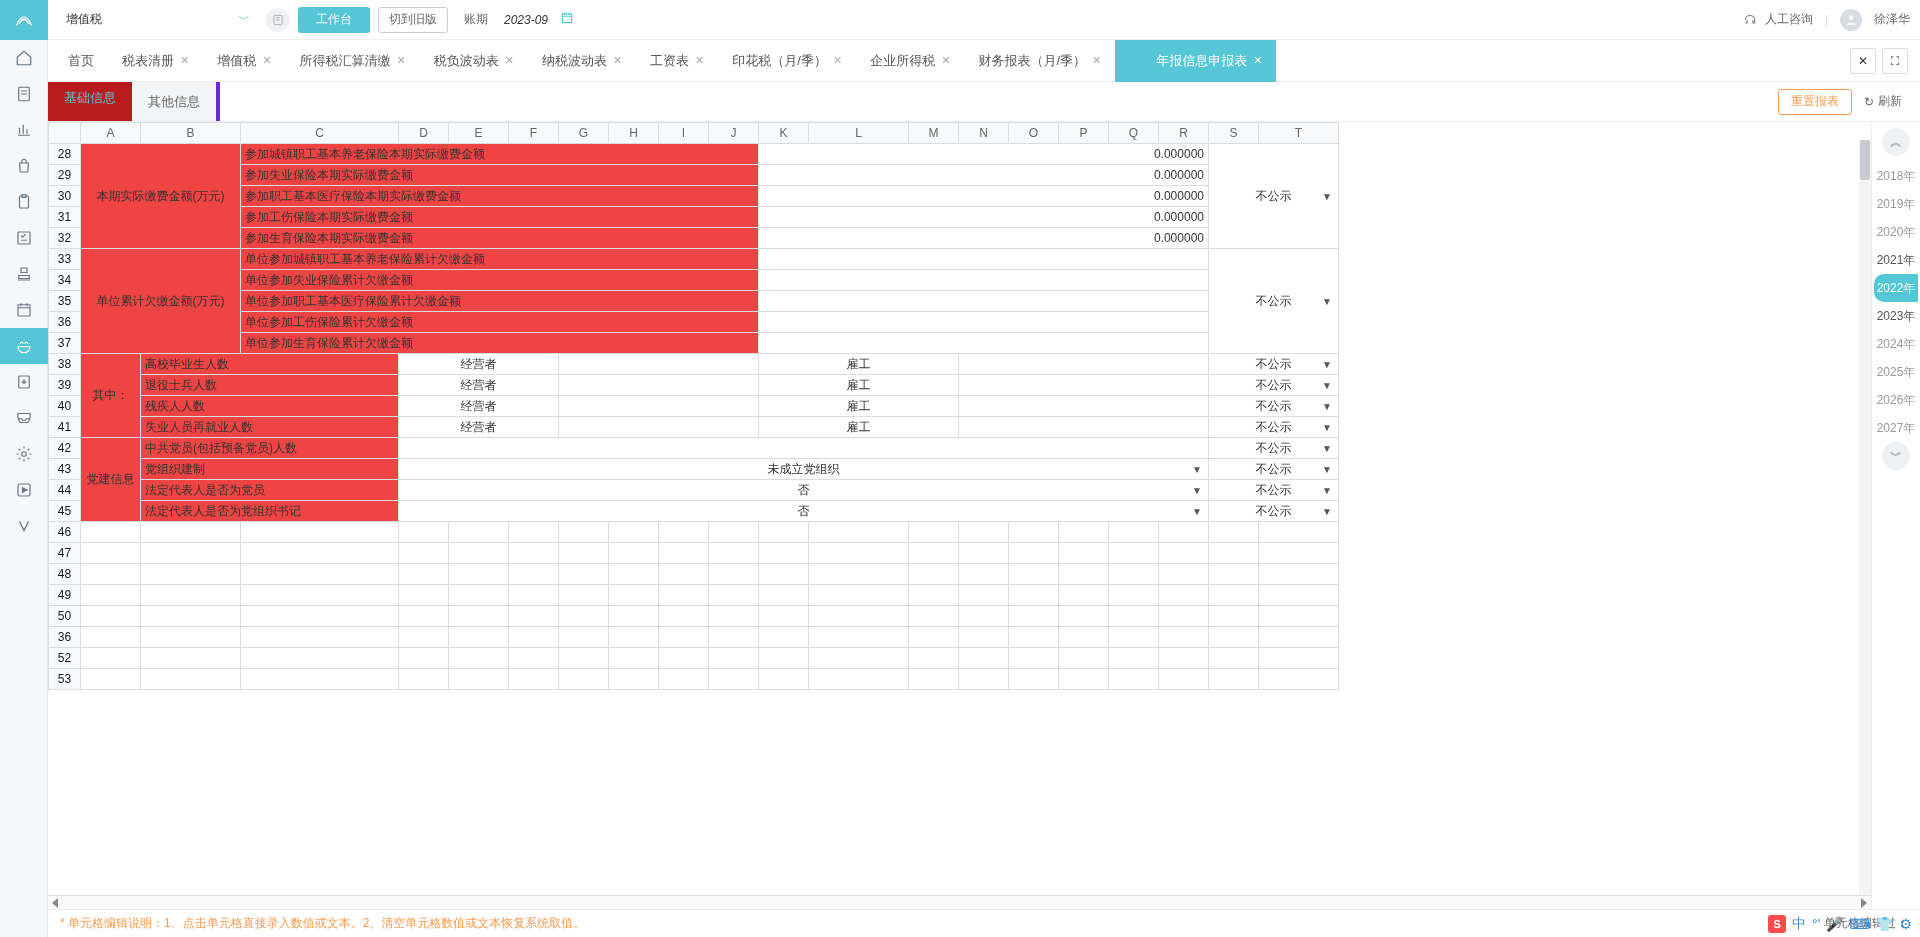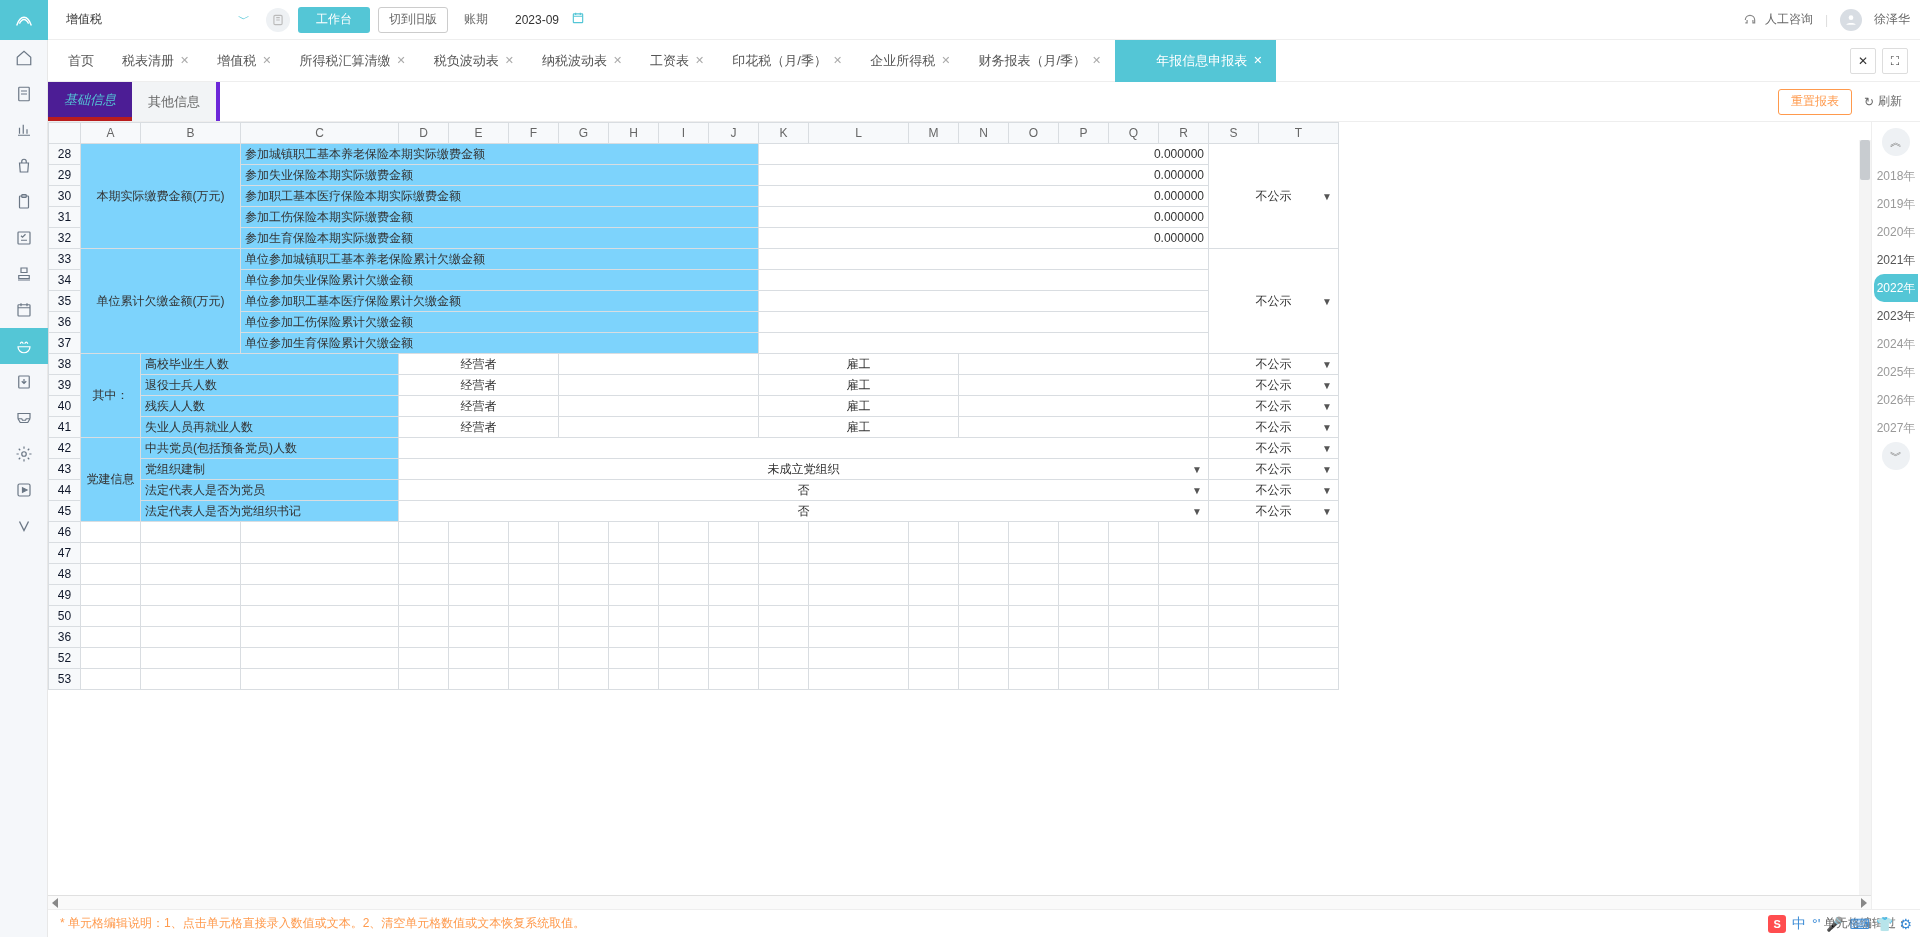--- a/index.html
+++ b/index.html
@@ -18,60 +18,60 @@
 .main { flex: 1; display: flex; flex-direction: column; min-width: 0; }
 
 
 .topbar { height: 40px; display: flex; align-items: center; padding: 0 10px; border-bottom: 1px solid #eee; gap: 8px; }
 .dd { display: flex; align-items: center; gap: 6px; padding: 0 8px; height: 28px; min-width: 200px; cursor: pointer; }
 .dd .chev { color: #54c6d6; }
 .pill { width: 24px; height: 24px; border-radius: 50%; background: #eef1f4; display:flex; align-items:center; justify-content:center; color:#bbb; }
 .btn-primary { background: #54c6d6; color: #fff; border: none; height: 26px; padding: 0 18px; border-radius: 3px; cursor: pointer; font-size: 12px; }
 .btn-outline { background: #fff; color: #666; border: 1px solid #ccc; height: 26px; padding: 0 10px; border-radius: 3px; cursor: pointer; font-size: 12px; }
 .tb-label { color: #666; margin-left: 8px; }
-.tb-period { color: #333; margin-left: 19px; }
+.tb-period { color: #333; margin-left: 8px; font-style: italic; }
 .cal-icon { color: #54c6d6; margin-left: 4px; }
 .spacer { flex: 1; }
 .tb-right { display: flex; align-items: center; gap: 12px; color: #666; }
 .avatar { width: 22px; height: 22px; border-radius: 50%; background: #d8dde3; display:flex; align-items:center; justify-content:center; color:#fff; font-size:10px; }
 
 
 .tabs-row { height: 42px; display: flex; align-items: center; border-bottom: 1px solid #eee; padding: 0 6px; position: relative; }
 .tab { padding: 0 14px; height: 42px; display: flex; align-items: center; gap: 6px; color: #555; cursor: pointer; font-size: 13px; }
 .tab .x { color: #aaa; font-size: 11px; }
 .tab.active { background: #54c6d6; color: #fff; padding-left: 41px; }
 .tab.active .x { color: #fff; }
 .tabs-actions { margin-left: auto; display: flex; align-items: center; gap: 6px; padding-right: 6px; }
 .ta-btn { width: 26px; height: 26px; border: 1px solid #ddd; background: #fff; display:flex; align-items:center; justify-content:center; cursor:pointer; border-radius:2px; }
 
 
 .subhdr { height: 40px; display: flex; align-items: stretch; border-bottom: 1px solid #eee; }
 .subtabs { display: flex; }
 .subtab { padding: 0 16px; display: flex; align-items: center; cursor: pointer; color: #666; font-size: 13px; }
-.subtab.active { color: #54c6d6; border-bottom: 4px solid #b91c1c; background:#4c1d95;font-style:italic; }
+.subtab.active { color: #54c6d6; border-bottom: 7px solid #b91c1c; background:#b91c1c; }
 .subtab.inactive { background: #f2f4f6; border-right:4px solid #6d28d9; }
 .subhdr .spacer { flex: 1; }
 .subhdr .actions { display: flex; align-items: center; gap: 12px; padding-right: 18px; }
 .btn-warn-outline { border: 1px solid #ff9a4d; color: #ff9a4d; background: #fff; height: 26px; padding: 0 12px; border-radius: 3px; cursor: pointer; font-size: 12px; }
 .link-refresh { color: #666; cursor: pointer; display:flex; align-items:center; gap:4px; }
 
 
 .content { flex: 1; display: flex; min-height: 0; }
 .grid-wrap { flex: 1; display: flex; flex-direction: column; min-width: 0; border-right: 1px solid #eee; position: relative; }
 .grid-scroll { flex: 1; overflow: auto; position: relative; }
 .grid-h-scroll { height: 14px; border-top: 1px solid #e0e0e0; background:#fafafa; position: relative; }
 .grid-h-scroll::before { content:''; position:absolute; left:4px; top:2px; width:0; height:0; border-top:5px solid transparent; border-bottom:5px solid transparent; border-right:6px solid #888; }
 .grid-h-scroll::after { content:''; position:absolute; right:4px; top:2px; width:0; height:0; border-top:5px solid transparent; border-bottom:5px solid transparent; border-left:6px solid #888; }
 
 table.grid { border-collapse: collapse; table-layout: fixed; width: 1290px; }
 table.grid th, table.grid td { border: 1px solid #d9dde1; height: 21px; font-size: 12px; padding: 0 4px; overflow: hidden; white-space: nowrap; text-overflow: ellipsis; }
 table.grid thead th { background: #f7f9fb; text-align: center; font-weight: normal; color: #666; position: sticky; top: 0; }
 .rownum { background: #f7f9fb; text-align: center; color: #0f172a; width: 32px; }
 .corner { background: #f7f9fb; width: 32px; }
-.lbl { background: #7dd3fc; text-align: left; }
+.lbl { background: #ef4444; text-align: left; }
 .val-r { text-align: right; background: #fff; }
 .val-c { text-align: center; background: #fff; }
 .sel { background: #fff; text-align: center; position: relative; }
 .sel .car { position: absolute; right: 6px; top: 50%; transform: translateY(-50%); color: #555; font-size: 10px; }
 .empty { background: #fff; }
 
 
 .year-rail { width: 48px; display: flex; flex-direction: column; align-items: center; padding-top: 6px; gap: 0; }
 .yr-btn { width: 28px; height: 28px; border-radius: 50%; background: #eef1f4; display:flex; align-items:center; justify-content:center; color:#888; cursor:pointer; margin-bottom:6px; }
 .year { width: 44px; height: 28px; display:flex; align-items:center; justify-content:center; color:#999; font-size:12px; cursor:pointer; }

